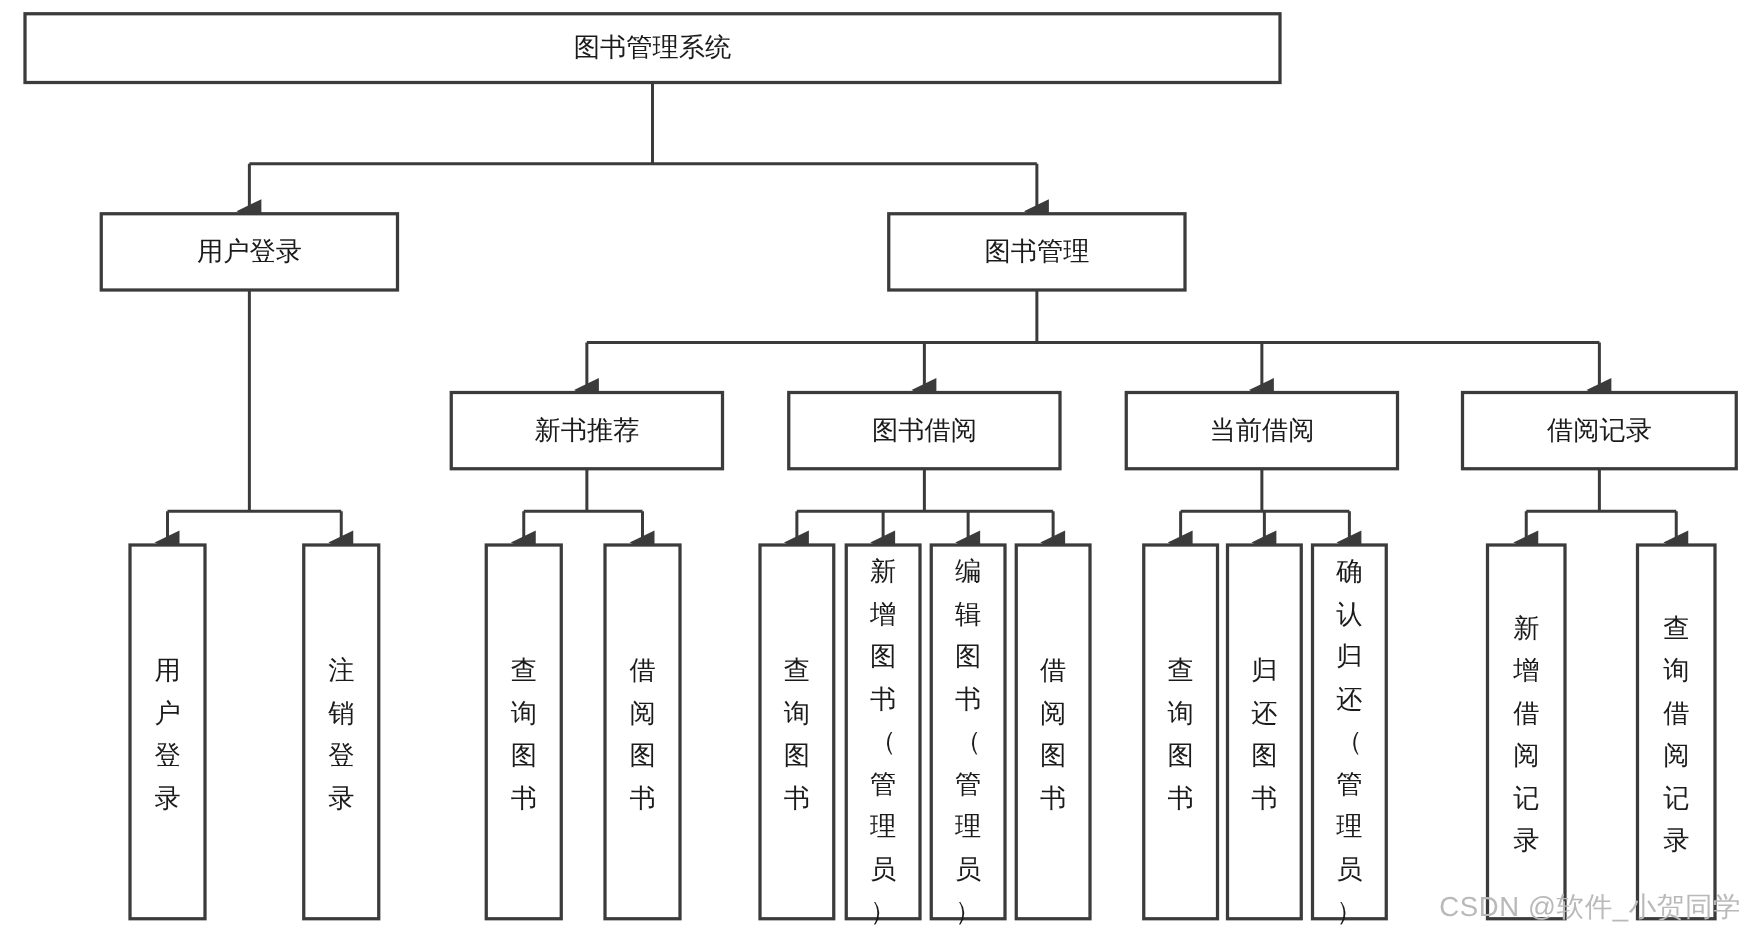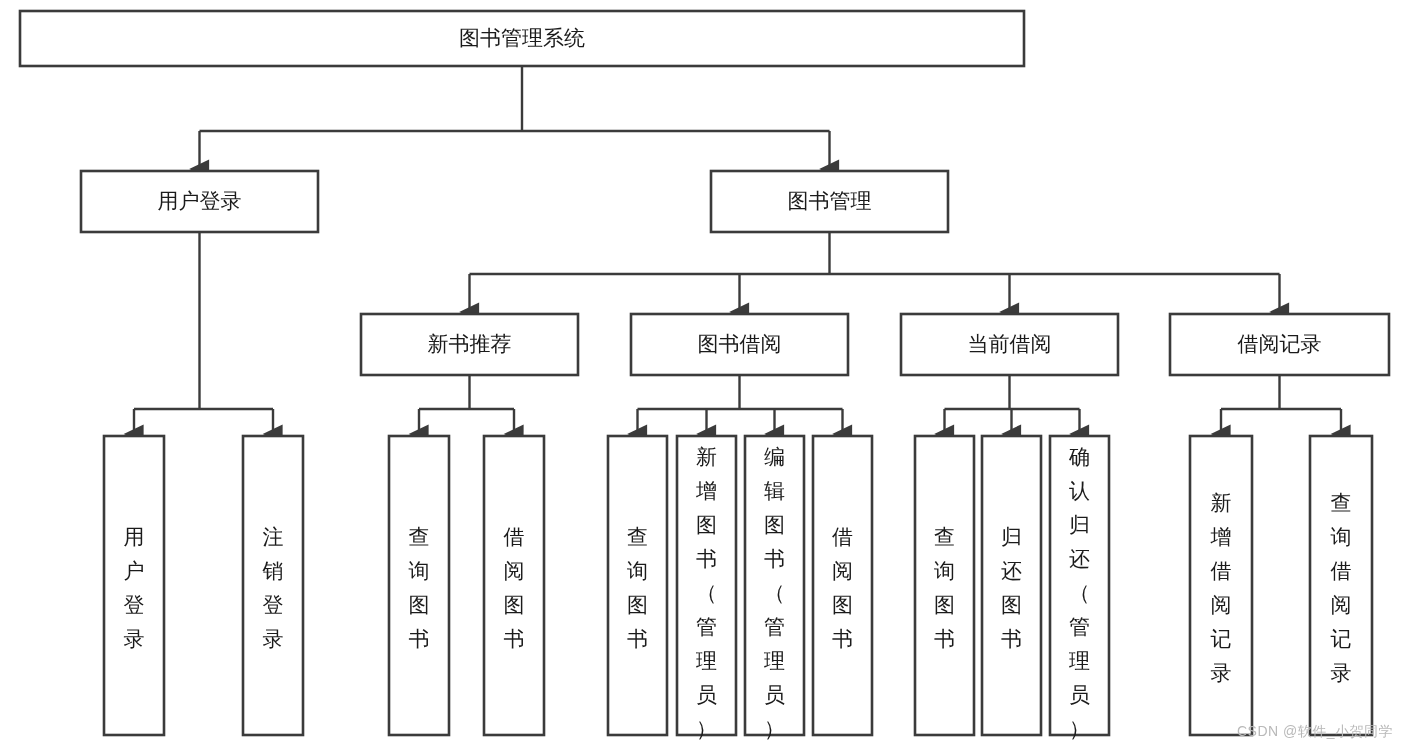--- a/index.html
+++ b/index.html
@@ -49,21 +49,21 @@
     fill: #1b1b1b;
     font-family: "Liberation Sans", "DejaVu Sans", sans-serif;
     font-size: 21px;
     text-anchor: middle;
   }
   .watermark {
     position: absolute;
     right: 12px;
     bottom: 6px;
     font-family: "Liberation Sans", "DejaVu Sans", sans-serif;
-    font-size: 14px;
+    font-size: 22px;
     color: #b9b9b9;
     letter-spacing: 0.5px;
     white-space: nowrap;
     user-select: none;
   }
 </style>
 </head>
 <body>
 
 <div id="diagram-root">

